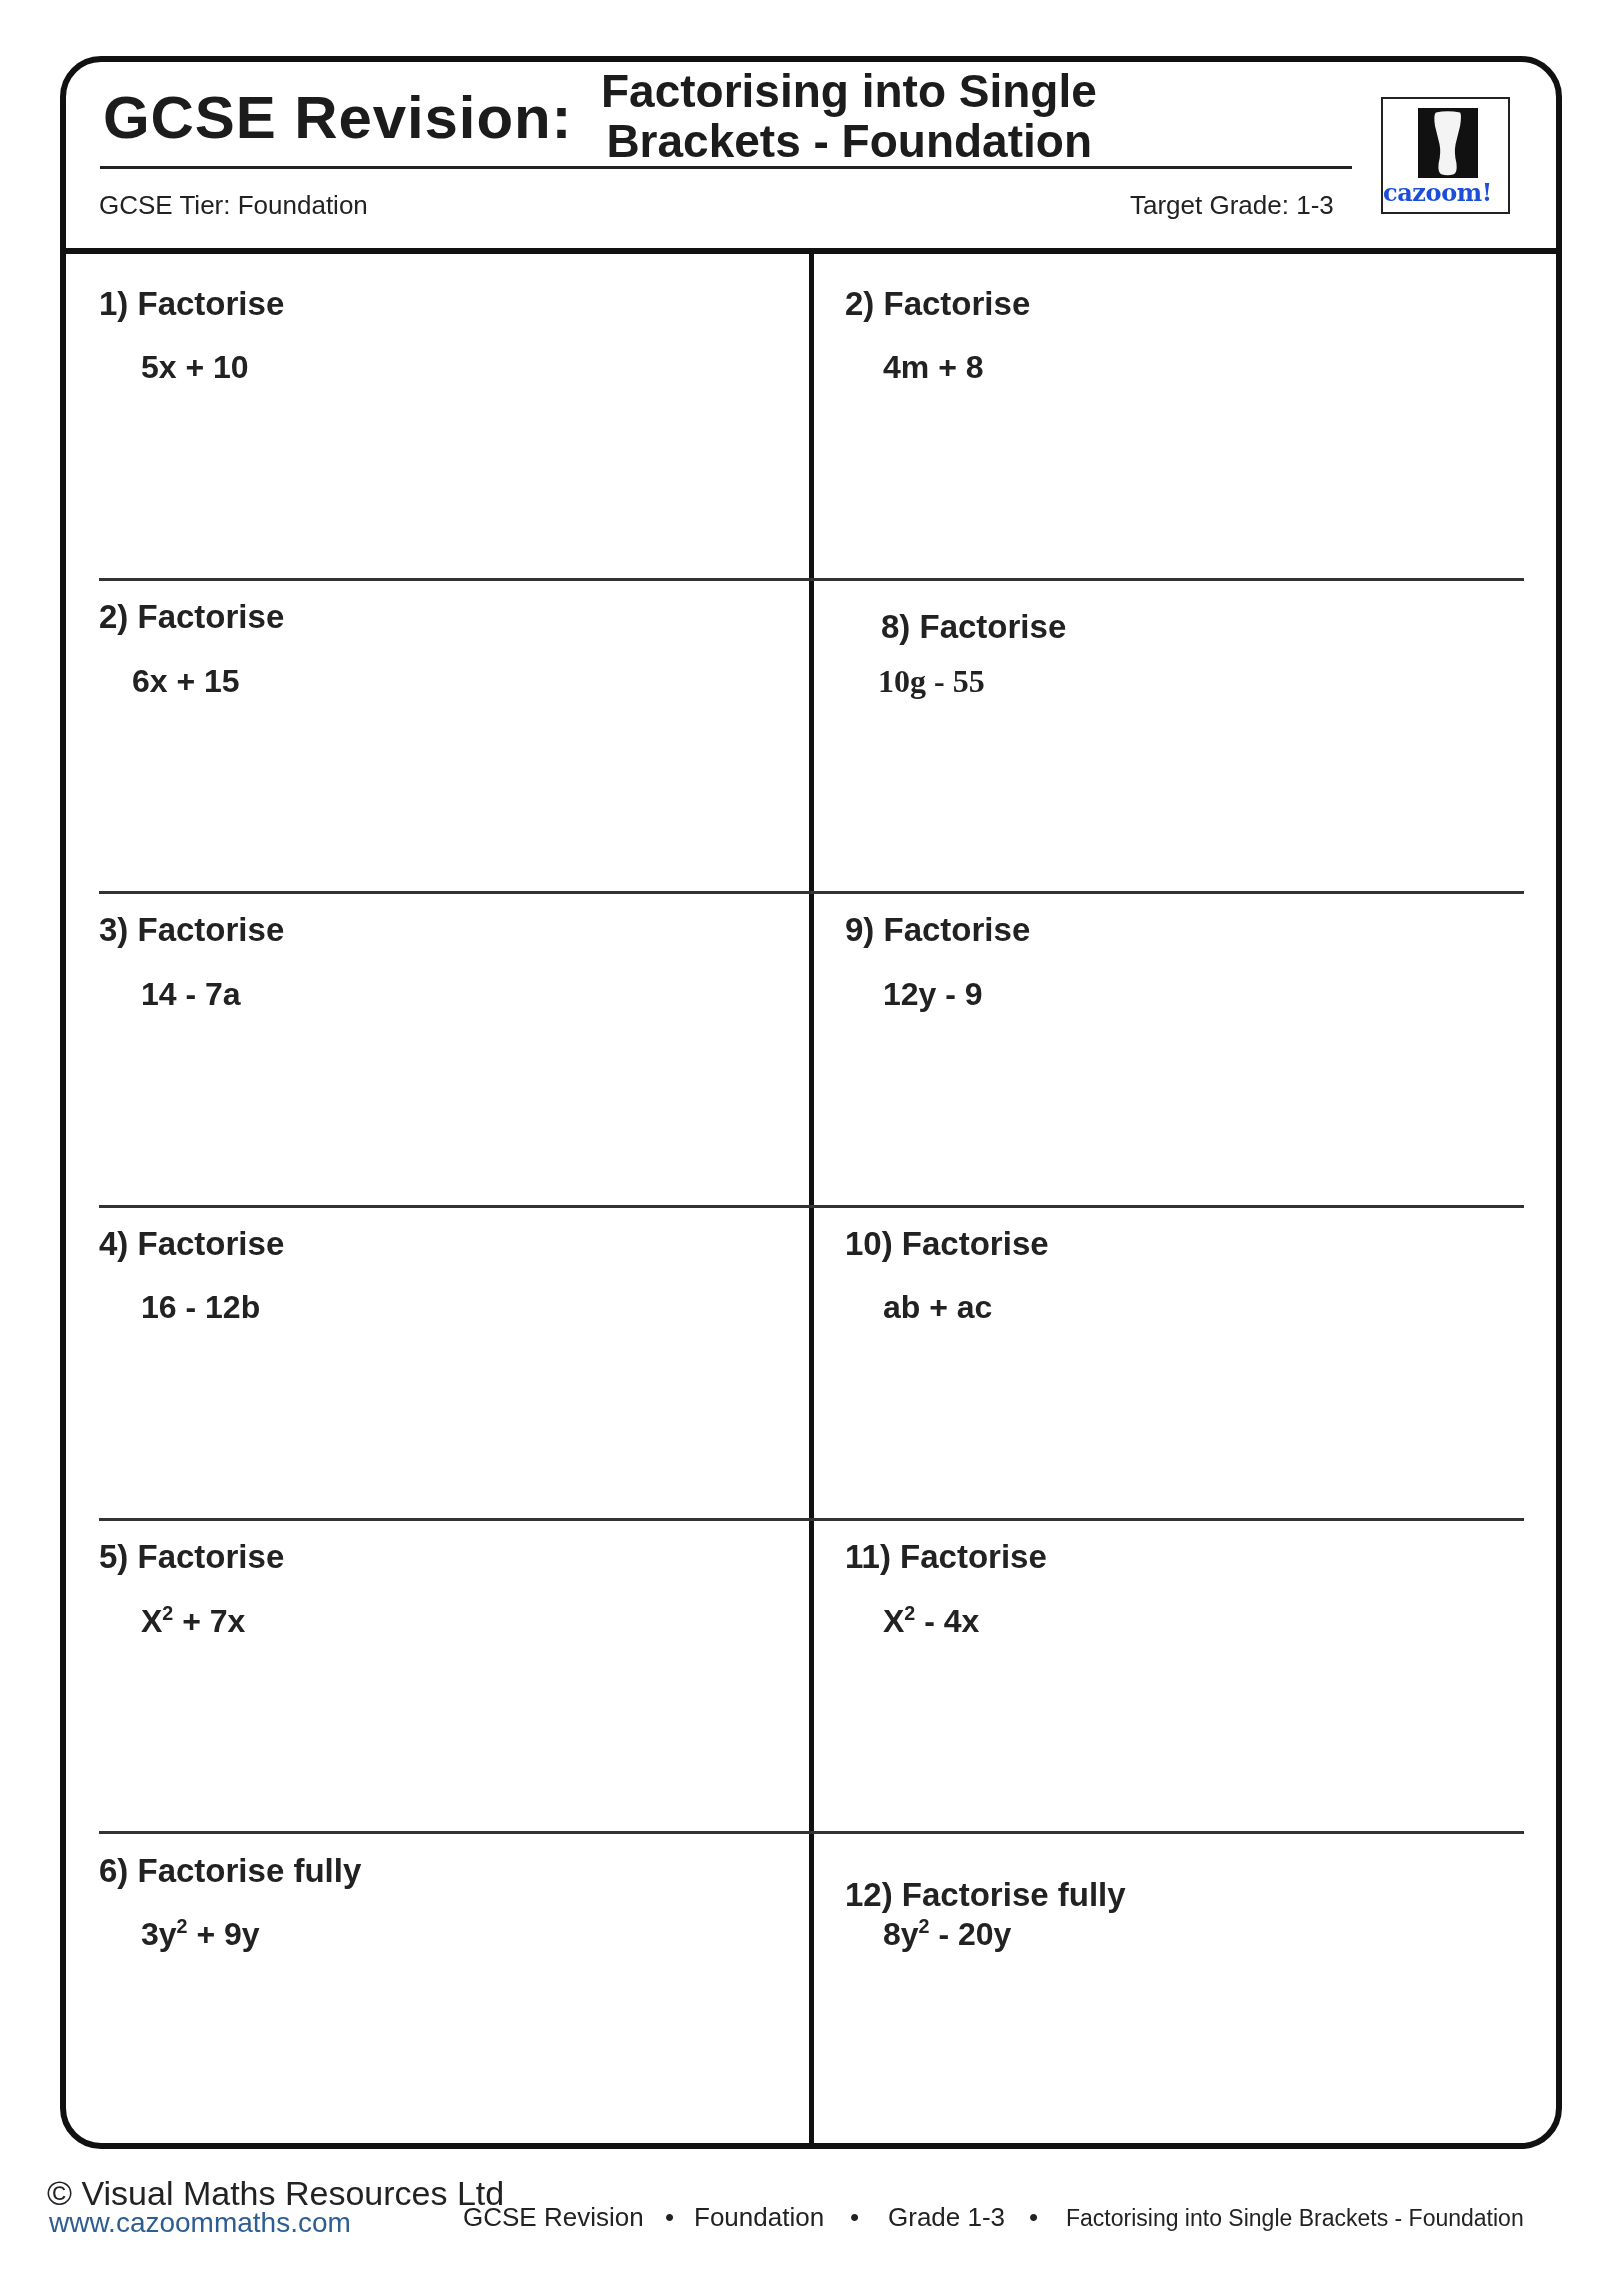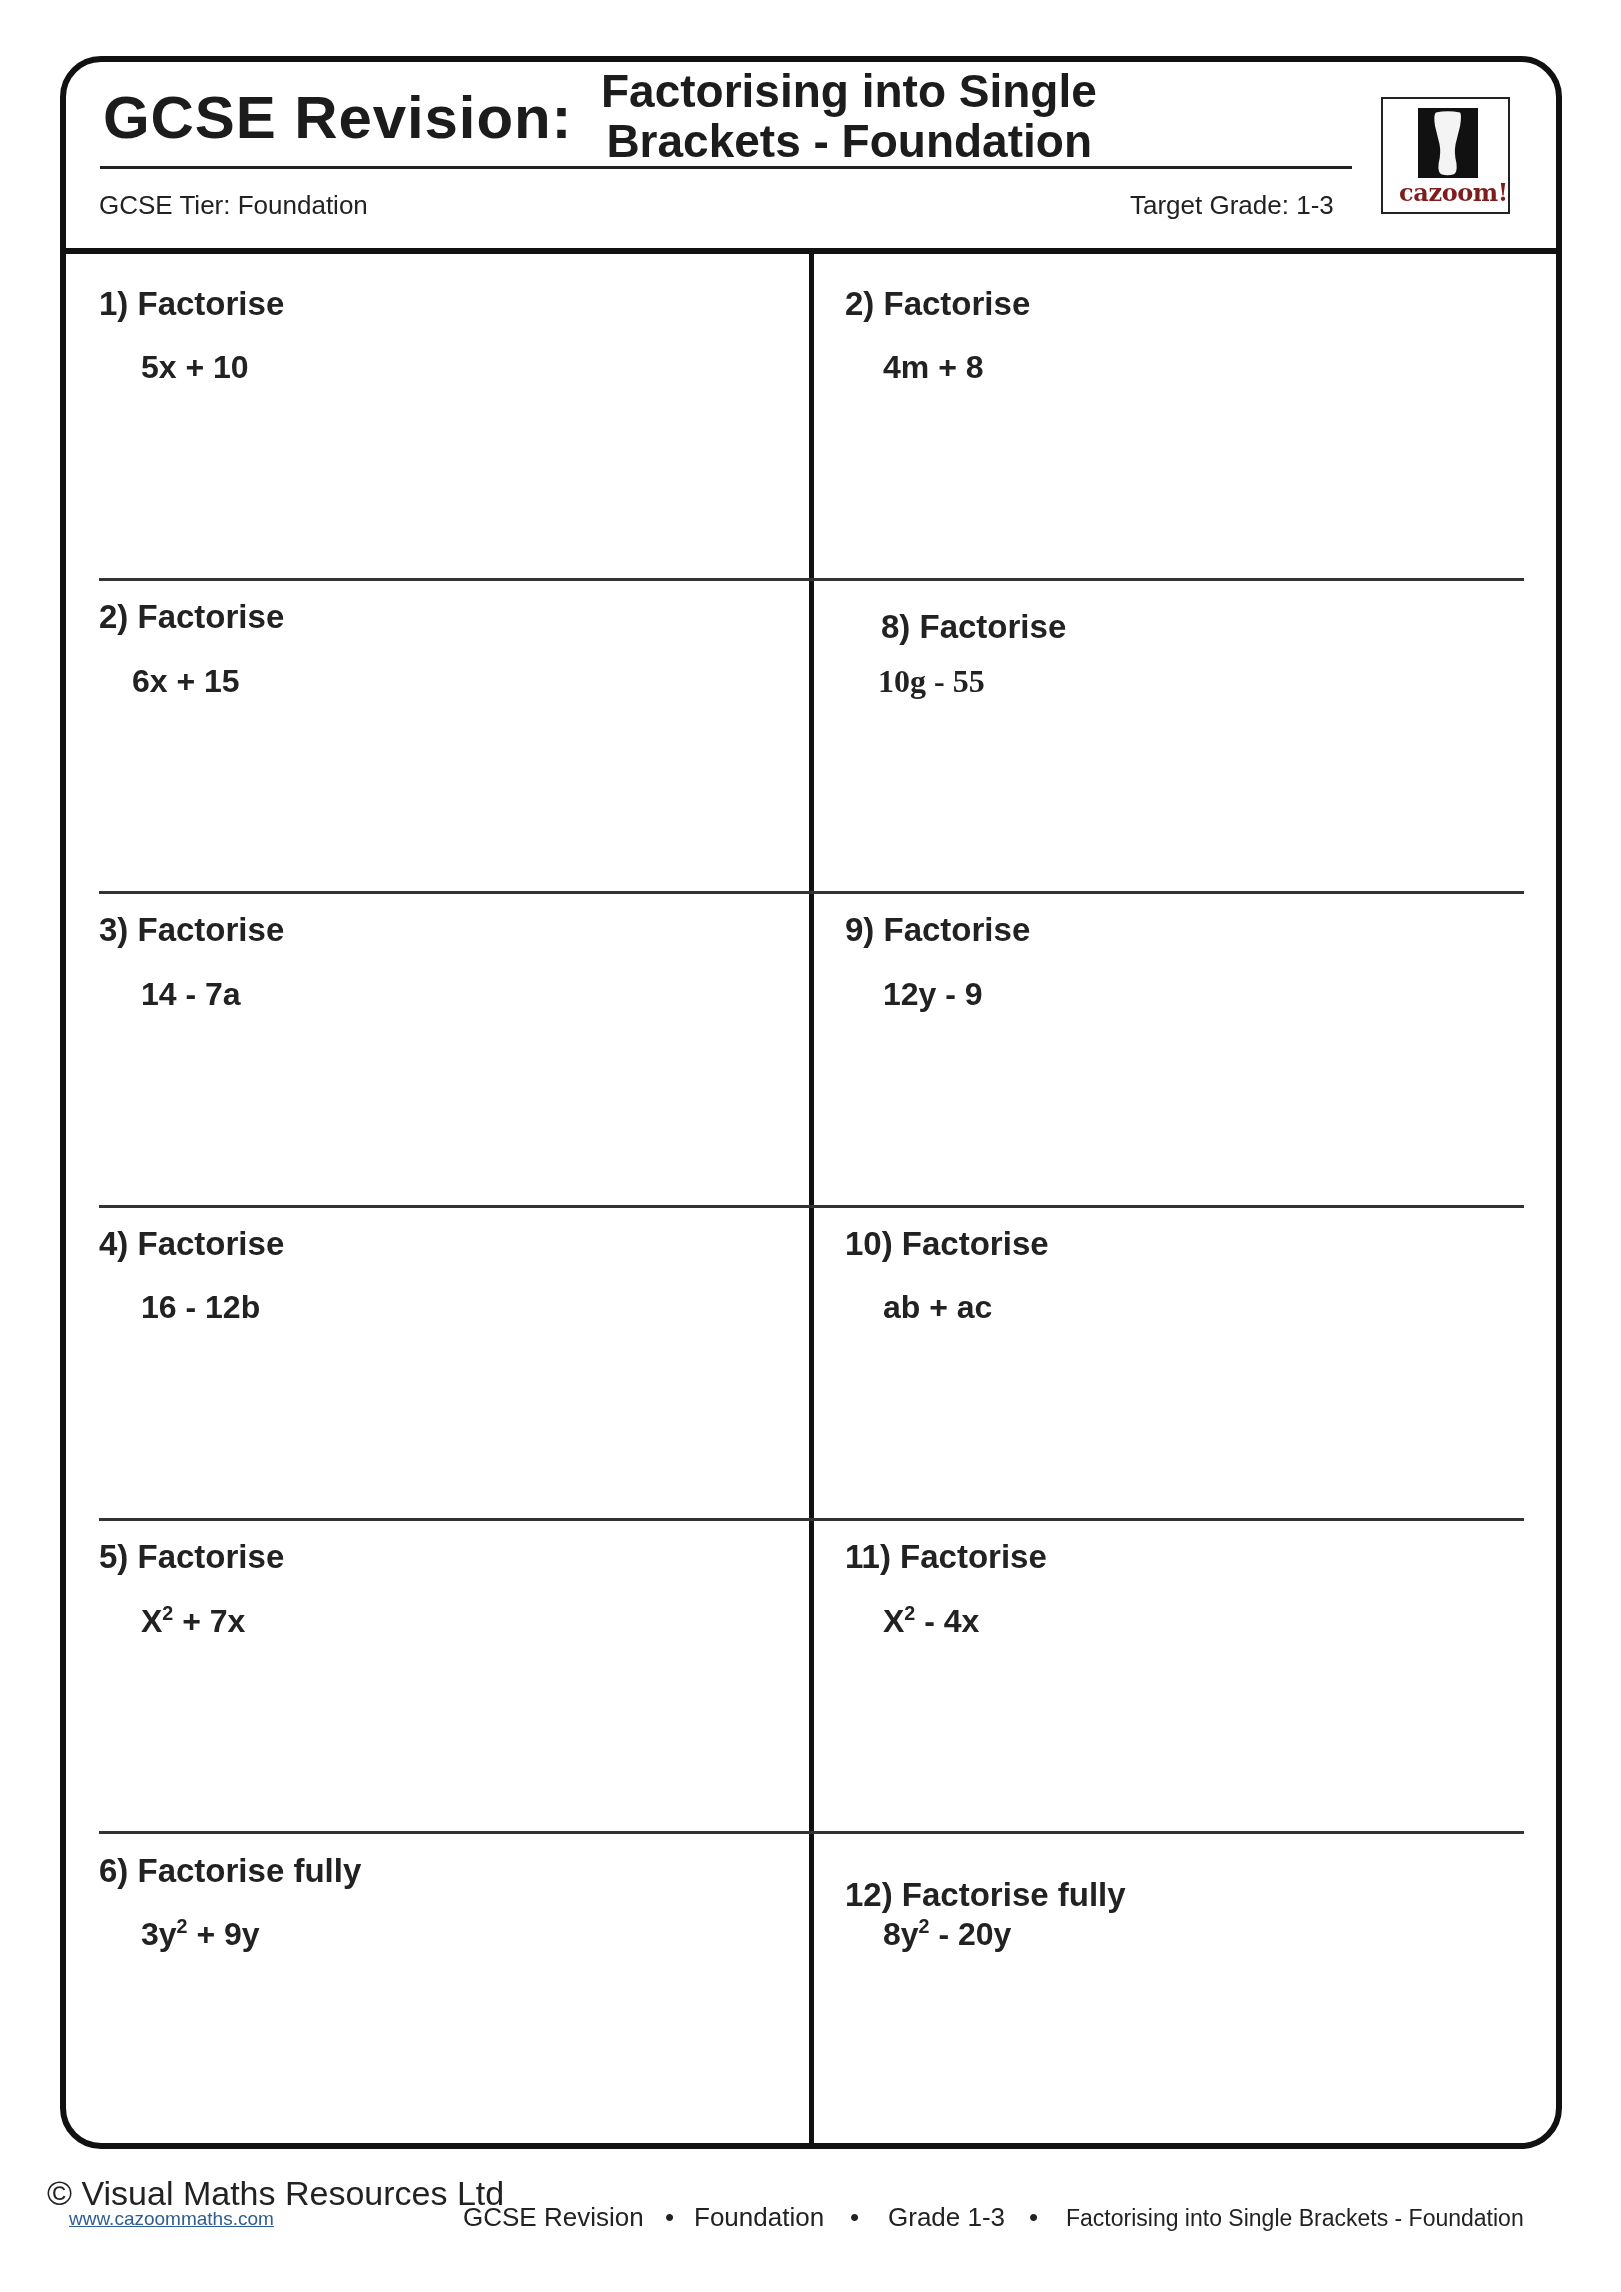--- a/index.html
+++ b/index.html
@@ -12,31 +12,31 @@
   .title-sub { position:absolute; left:601px; top:66px; font-size:46px; font-weight:bold;
                line-height:50px; color:#1c1c1c; white-space:nowrap; }
   .title-rule { position:absolute; left:100px; top:166px; width:1252px; height:2.7px; background:#222; }
   .meta { position:absolute; top:192px; font-size:26px; line-height:1; color:#222; white-space:nowrap; }
   .meta-tier { left:99px; }
   .meta-grade { left:1130px; }
   .logo { position:absolute; left:1381px; top:97px; width:125px; height:113px;
           border:2.7px solid #222; background:#fff; }
   .logo-mark { position:absolute; left:35px; top:9px; width:60px; height:70px; background:#111; }
   .logo-mark svg { display:block; }
-  .logo-text { position:absolute; left:0; right:0; top:79px; text-align:right;
-               font-family:"DejaVu Serif", serif; font-weight:bold; font-size:24px; color:#7f1d1d; letter-spacing:-0.4px; }
+  .logo-text { position:absolute; left:0; right:0; top:79px; text-align:left;
+               font-family:"DejaVu Serif", serif; font-weight:bold; font-size:24px; color:#1d4ed8; letter-spacing:-0.4px; }
   .header-divider { position:absolute; left:63px; top:248px; width:1497px; height:6.3px; background:#111; }
   .col-divider { position:absolute; left:809px; top:254px; width:4.5px; height:1890px; background:#111; }
   .row-line { position:absolute; height:2.7px; background:#333; }
   .q-label { position:absolute; font-size:33px; font-weight:bold; line-height:1; color:#222; white-space:nowrap; }
   .q-expr { position:absolute; font-size:32px; font-weight:bold; line-height:1; color:#222; white-space:nowrap; }
   .q-expr sup { font-size:19.7px; vertical-align:12.5px; line-height:0; }
   .footer-copy { position:absolute; left:47px; top:2176px; font-size:34px; line-height:1; color:#222; white-space:nowrap; }
-  .footer-link { position:absolute; left:69px; top:2209px; font-size:19px; line-height:1; color:#2e5d92;
-                 text-decoration:underline; white-space:nowrap; }
+  .footer-link { position:absolute; left:49px; top:2209px; font-size:28px; line-height:1; color:#2e5d92;
+                 white-space:nowrap; }
   .footer-crumbs { position:absolute; top:2204px; left:463px; font-size:26px; line-height:1; color:#222; white-space:nowrap; }
   .footer-crumbs span { position:absolute; top:0; }
   .footer-crumbs .small { font-size:23px; top:2.7px; }
 </style>
 </head>
 <body>
 
 <div class="frame"></div>
 
 <div class="title-main">GCSE Revision:</div>

